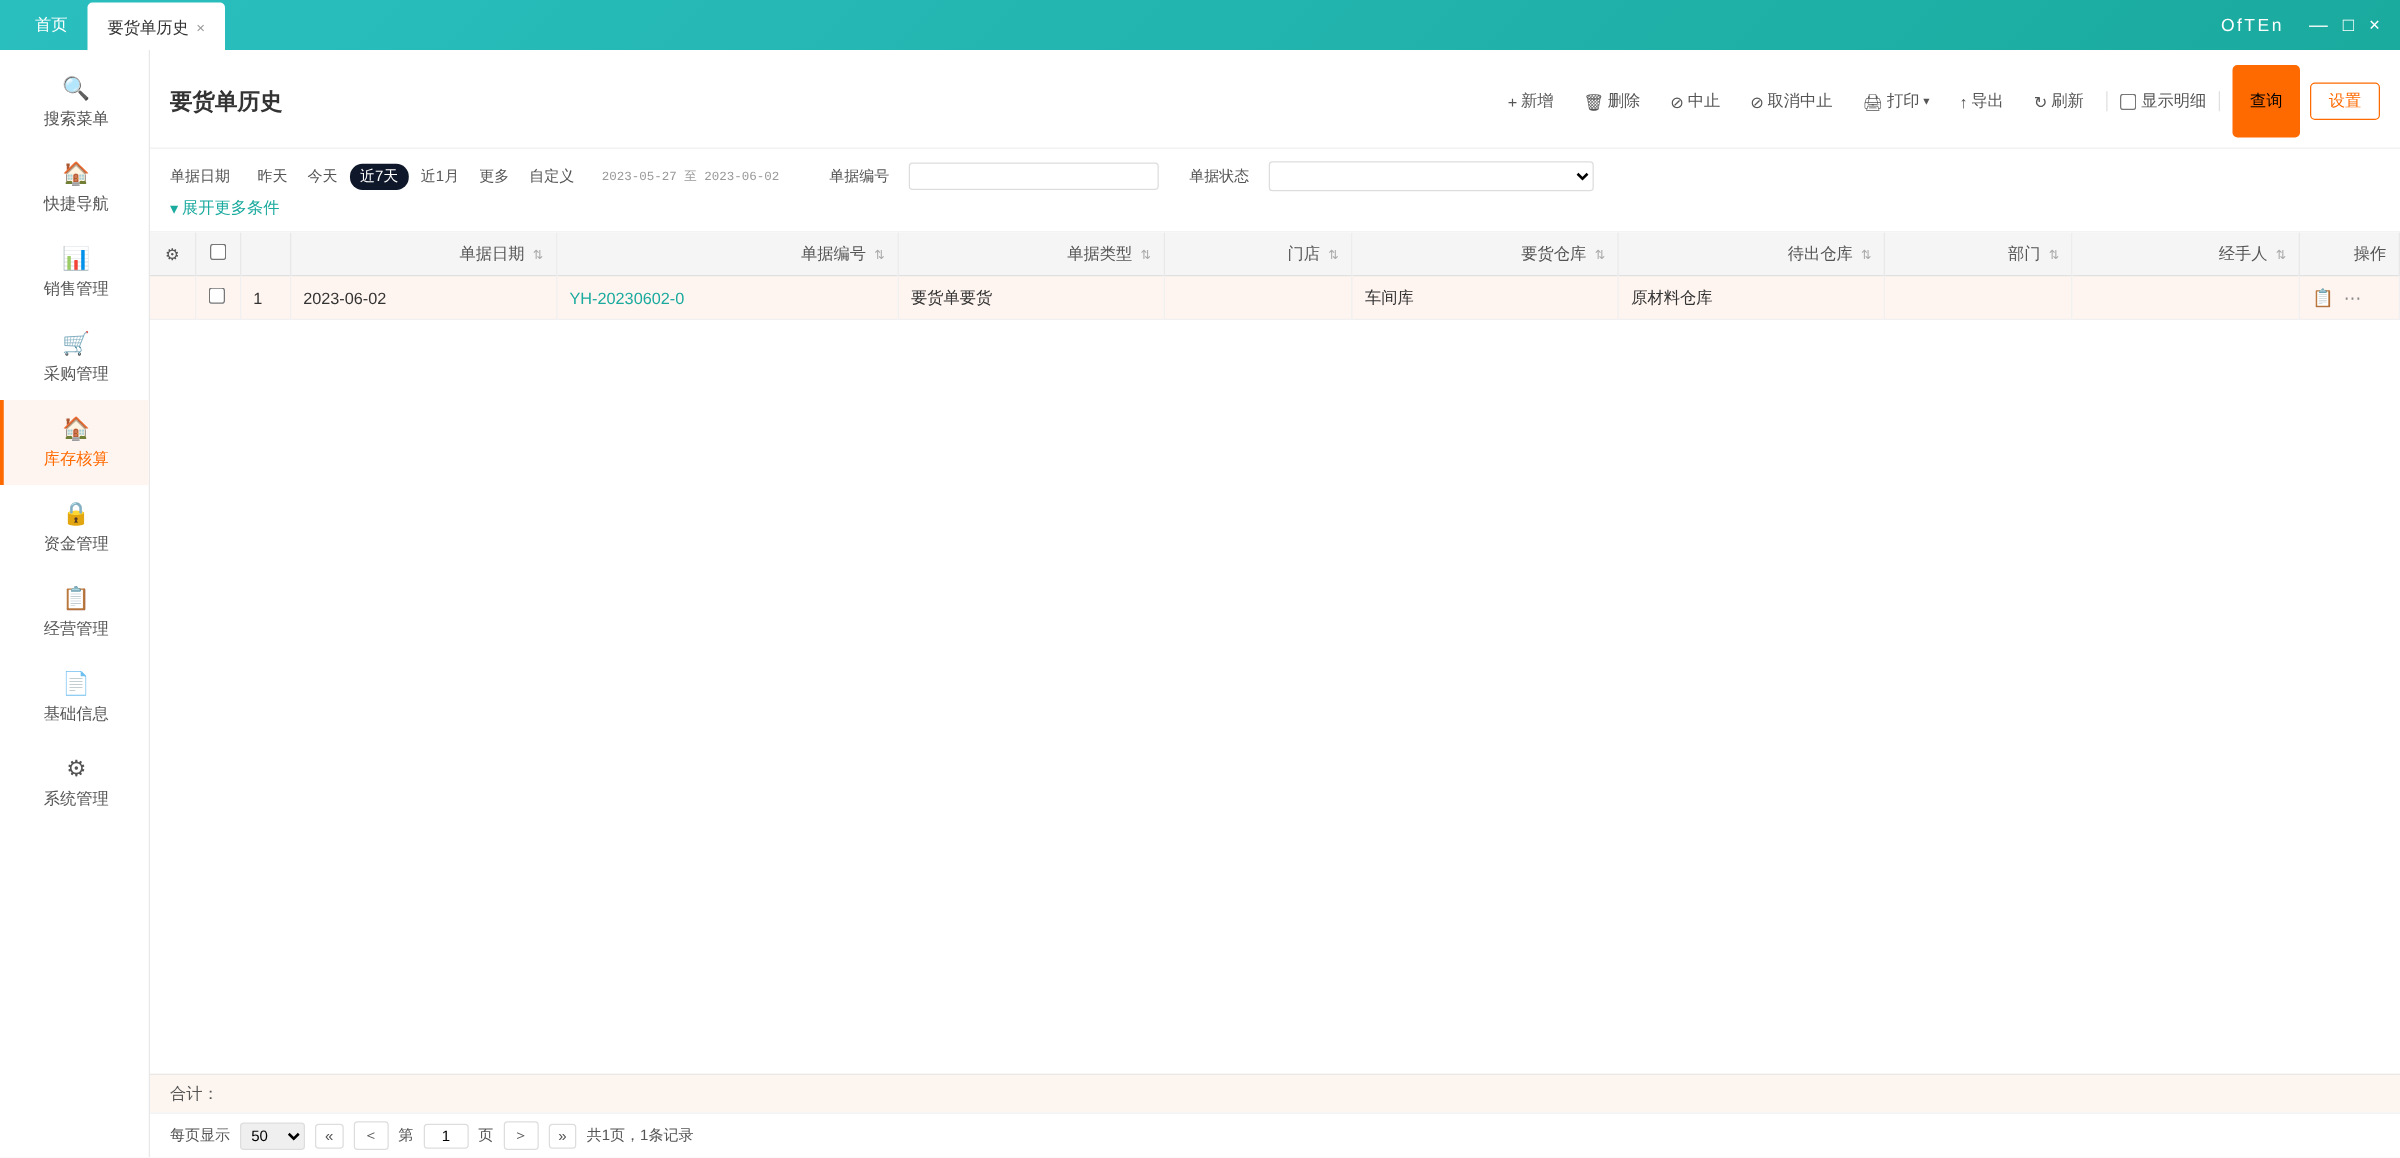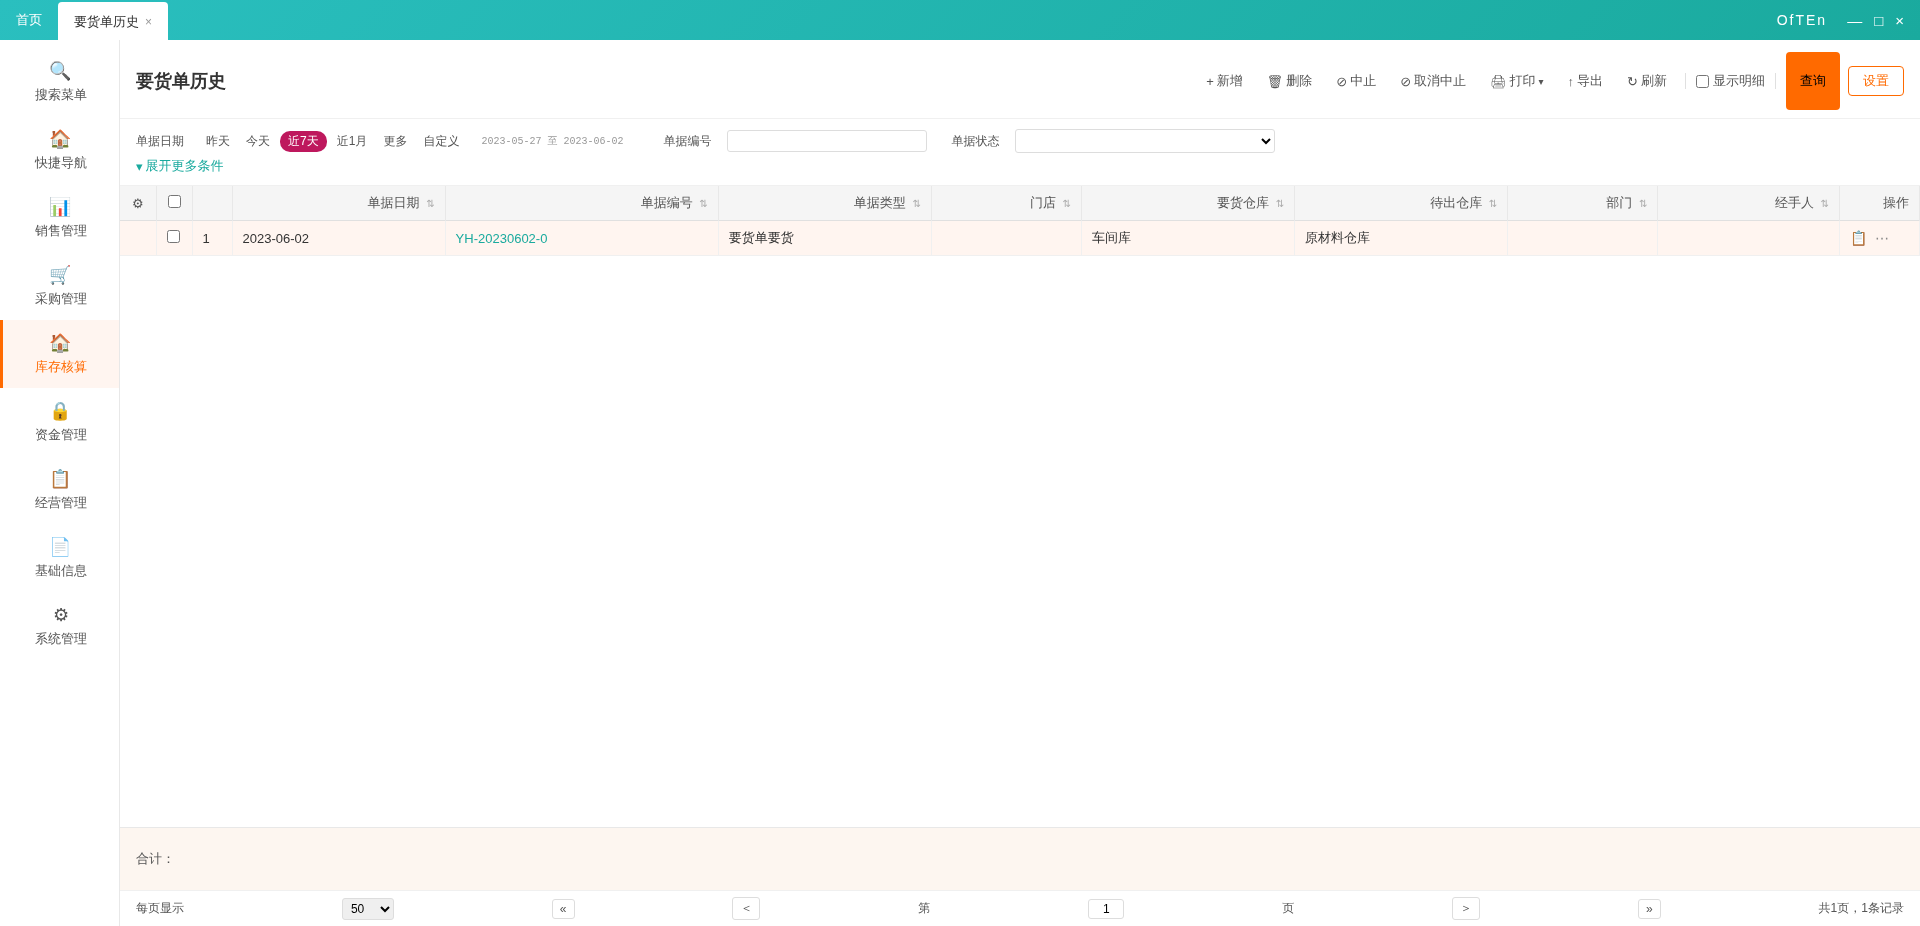--- a/index.html
+++ b/index.html
@@ -4,21 +4,21 @@
   <style>
     * { box-sizing: border-box; margin: 0; padding: 0; font-family: 'Microsoft YaHei', Arial, sans-serif; font-size: 13px; }
     body { display: flex; flex-direction: column; height: 926px; overflow: hidden; background: #f5f5f5; }
 
     
     .top-bar {
       height: 40px;
       background: linear-gradient(135deg, #2abfbf 0%, #1aaa9e 100%);
       display: flex;
       align-items: center;
-      padding: 0 0 0 0;
+      padding: 0 0 0 12px;
       color: white;
       flex-shrink: 0;
     }
     .tab-home {
       height: 40px;
       padding: 0 16px;
       display: flex;
       align-items: center;
       color: white;
       cursor: pointer;
@@ -193,21 +193,21 @@
     .date-btn {
       padding: 2px 6px;
       font-size: 12px;
       color: #555;
       cursor: pointer;
       border-radius: 3px;
       border: none;
       background: transparent;
     }
     .date-btn.active {
-      background: #be185d;
+      background: #0f172a;
       color: white;
       border-radius: 10px;
       padding: 2px 8px;
     }
     .date-range {
       font-size: 10px;
       color: #999;
       margin-left: 0;
       font-family: Liberation Mono, monospace;
     }
@@ -292,33 +292,33 @@
     }
     .th-checkbox {
       width: 36px;
       text-align: center;
     }
 
     
     .footer-summary {
       background: #fdf6f0;
       border-top: 1px solid #e8e8e8;
-      padding: 22px 16px;
+      padding: 6px 16px;
       display: flex;
       align-items: flex-start;
       font-size: 12px;
       color: #555;
       flex-shrink: 0;
     }
 
     
     .pagination-bar {
       display: flex;
       align-items: center;
-      justify-content: space-between;
+      justify-content: flex-start;
       padding: 6px 16px;
       border-top: 1px solid #f0f0f0;
       gap: 8px;
       flex-shrink: 0;
       background: white;
     }
     .page-size-label { font-size: 12px; color: #555; }
     .page-size-select {
       border: 1px solid #ddd;
       border-radius: 3px;

